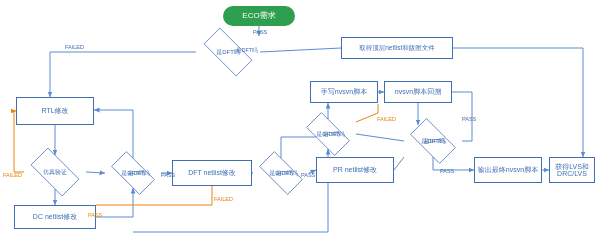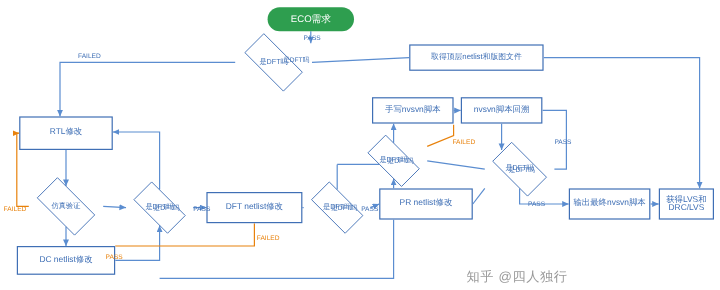--- a/index.html
+++ b/index.html
@@ -164,17 +164,13 @@
       <div style="position: absolute; left: 214px; top: 196px; font-size: 5.5px; white-space: nowrap; color: rgb(232, 130, 12);">FAILED</div>
       <div style="position: absolute; left: 276px; top: 170px; font-size: 5.5px; white-space: nowrap; color: rgb(63, 111, 181);">是DFT吗</div>
       <div style="position: absolute; left: 301px; top: 172px; font-size: 5.5px; white-space: nowrap; color: rgb(63, 111, 181);">PASS</div>
       <div style="position: absolute; left: 323px; top: 131px; font-size: 5.5px; white-space: nowrap; color: rgb(63, 111, 181);">是DFT吗</div>
       <div style="position: absolute; left: 424px; top: 138px; font-size: 5.5px; white-space: nowrap; color: rgb(63, 111, 181);">是DFT吗</div>
       <div style="position: absolute; left: 377px; top: 116px; font-size: 5.5px; white-space: nowrap; color: rgb(232, 130, 12);">FAILED</div>
       <div style="position: absolute; left: 440px; top: 168px; font-size: 5.5px; white-space: nowrap; color: rgb(63, 111, 181);">PASS</div>
       <div style="position: absolute; left: 462px; top: 116px; font-size: 5.5px; white-space: nowrap; color: rgb(63, 111, 181);">PASS</div>
     </div>
 
-  <div class="wm">
-    <span class="zh">知乎</span>
-    <span class="at">@</span><span class="at">四人独行</span>
-  </div>
 </div>
 
 </body></html>

